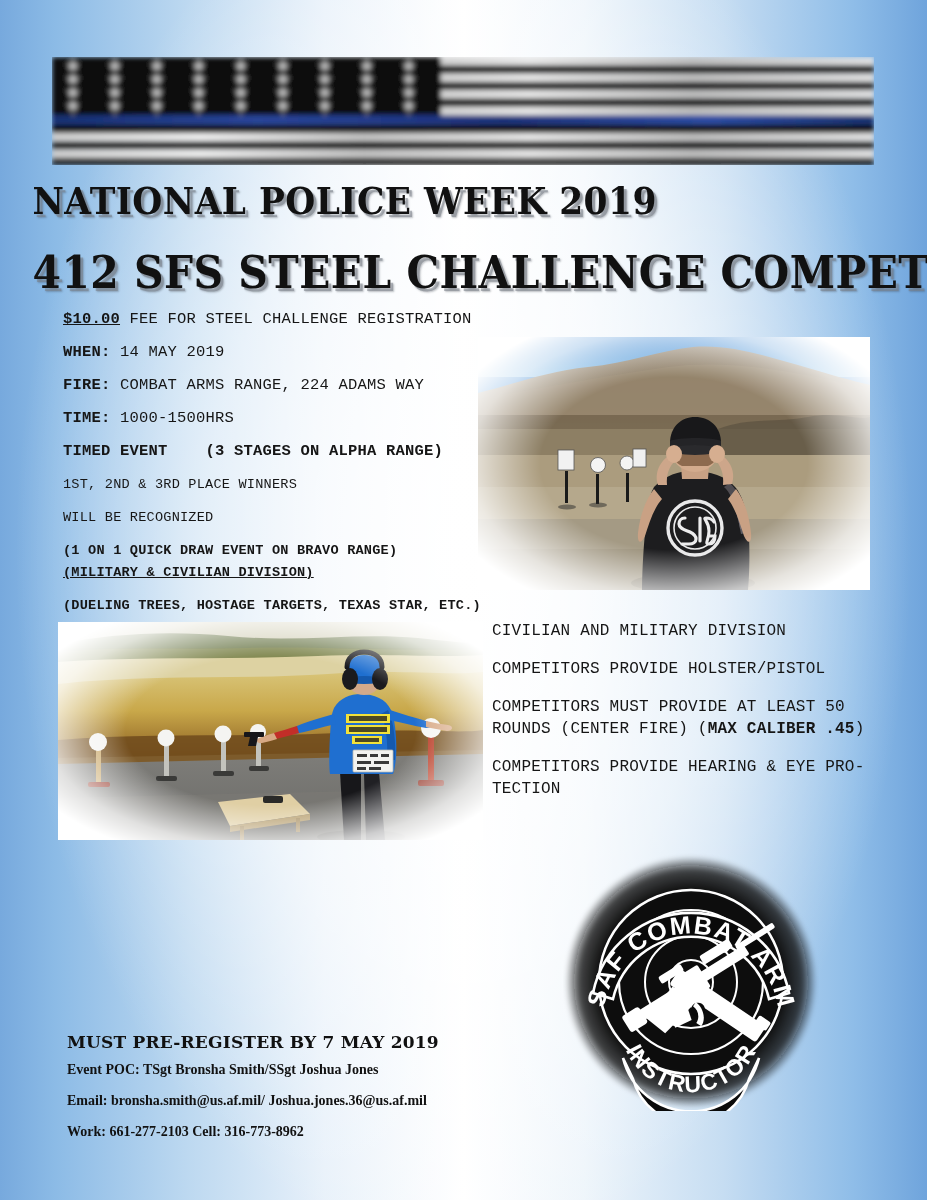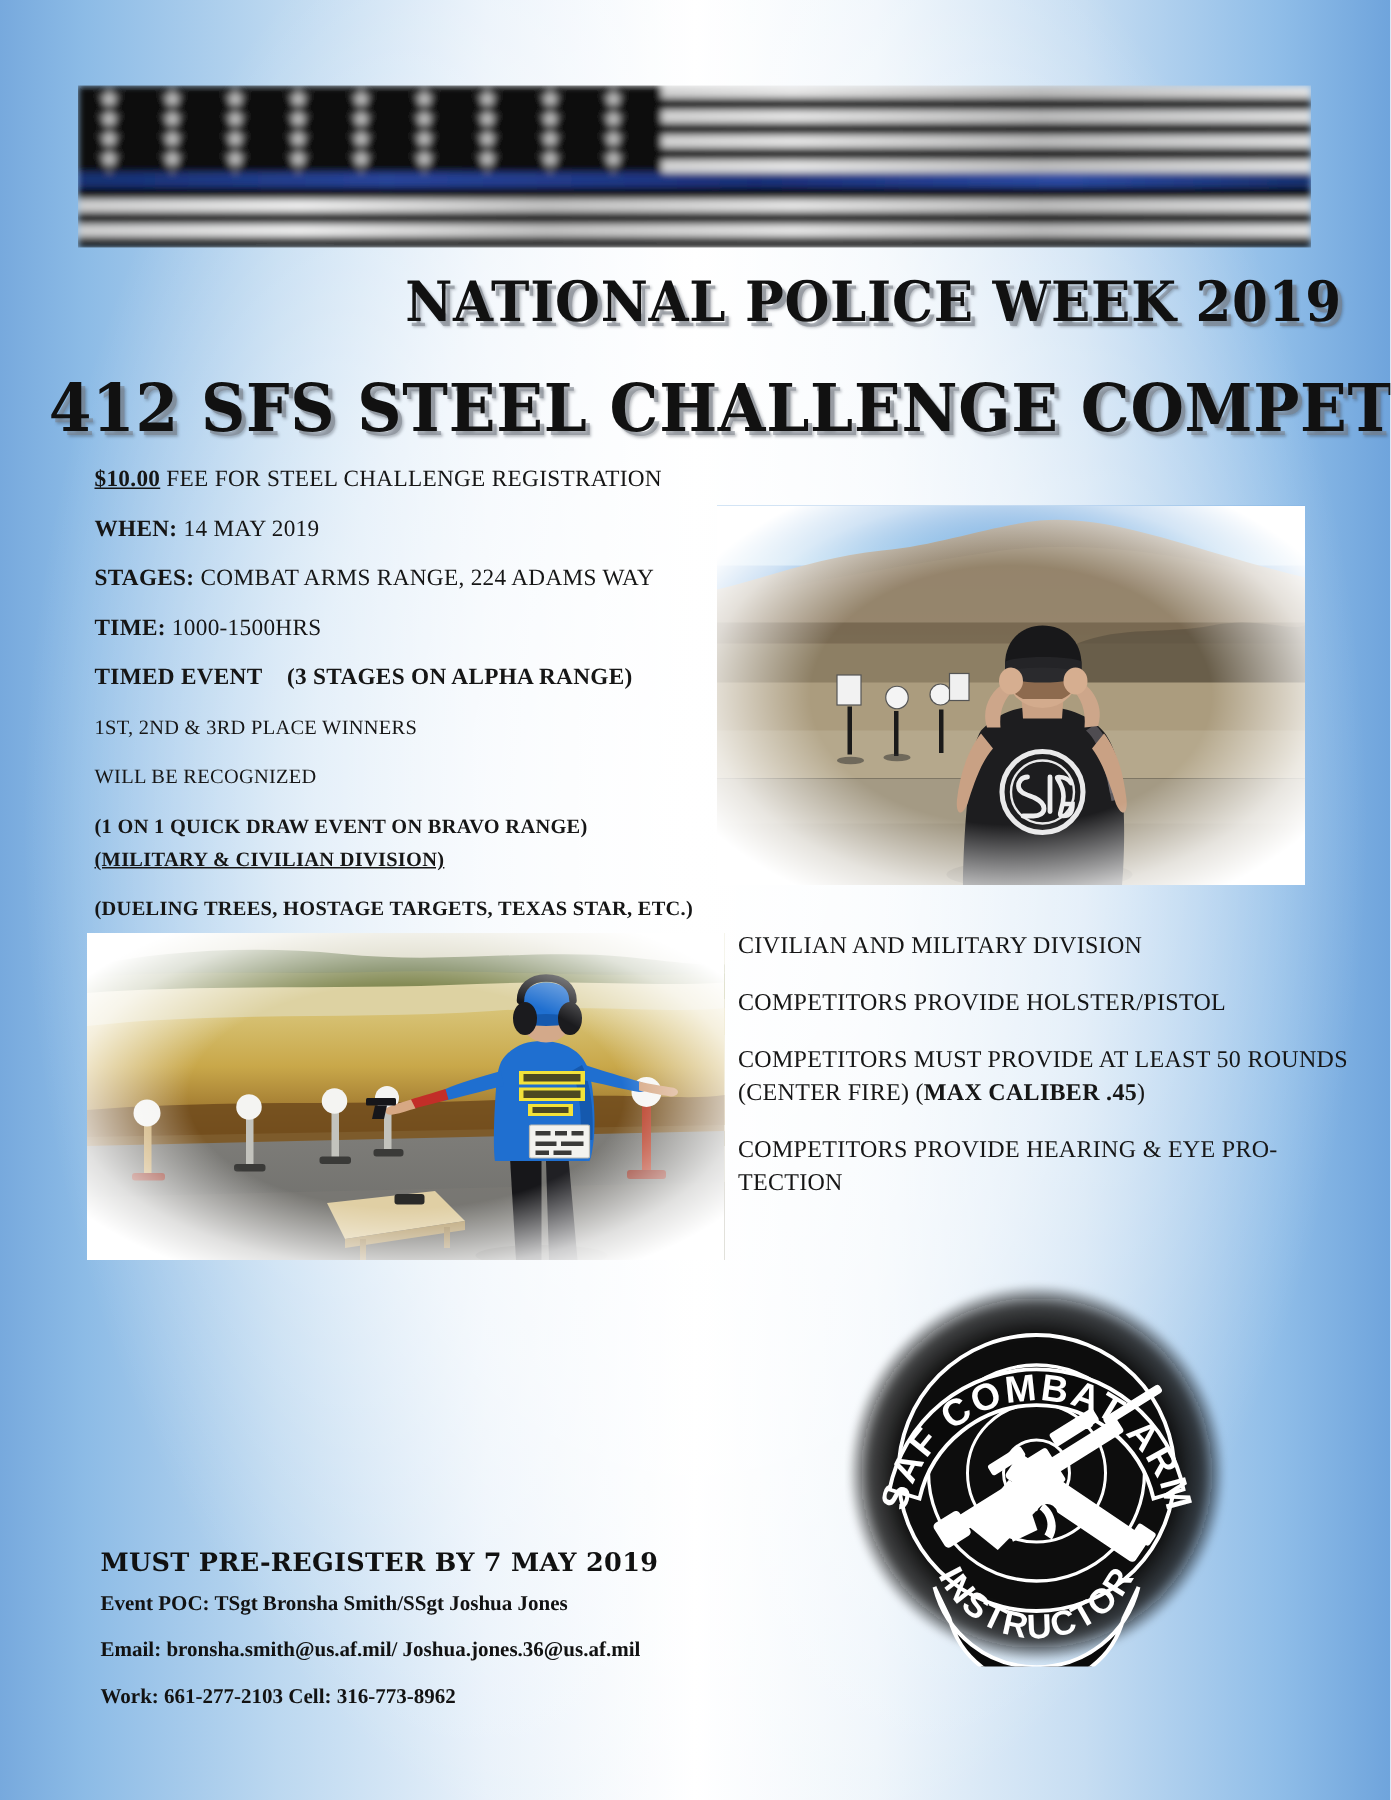--- a/index.html
+++ b/index.html
@@ -50,21 +50,21 @@
     height: 108px;
     z-index: 3;
   }
   .flag-wrap svg { display: block; width: 100%; height: 100%; }
 
   
   .title-block {
     position: absolute;
     left: 0; right: 0;
     top: 178px;
-    text-align: right;
+    text-align: left;
     z-index: 4;
   }
   .title-1, .title-2 {
     font-family: "DejaVu Serif", "Liberation Serif", serif;
     font-weight: bold;
     color: #111;
     letter-spacing: 0.5px;
     text-shadow: 3px 3px 0 rgba(120,125,135,0.55), 4px 4px 2px rgba(60,65,75,0.32);
     white-space: nowrap;
     transform: scaleX(0.93);
@@ -96,21 +96,21 @@
   }
   .contact {
     position: absolute;
     left: 67px;
     top: 1032px;
     width: 500px;
     z-index: 4;
   }
 
   .ln {
-    font-family: Liberation Serif, serif;
+    font-family: Liberation Mono, monospace;
     color: #161616;
     font-size: 15.5px;
     line-height: 19px;
     margin-bottom: 14px;
     font-variant: small-caps;
     letter-spacing: 0.2px;
   }
   .ln.tight { margin-bottom: 3px; }
   .ln.small { font-size: 13.6px; }
   .ln b { font-weight: bold; }
@@ -242,21 +242,21 @@
       <span class="money">$10.00</span>
       <span>FEE FOR STEEL CHALLENGE REGISTRATION</span>
     </div>
 
     <div class="ln">
       <b>WHEN:</b>
       <span>14 MAY 2019</span>
     </div>
 
     <div class="ln">
-      <b>STAGES:</b>
+      <b>FIRE:</b>
       <span>COMBAT ARMS RANGE, 224 ADAMS WAY</span>
     </div>
 
     <div class="ln">
       <b>TIME:</b>
       <span>1000-1500HRS</span>
     </div>
 
     <div class="ln">
       <b>TIMED EVENT</b>

